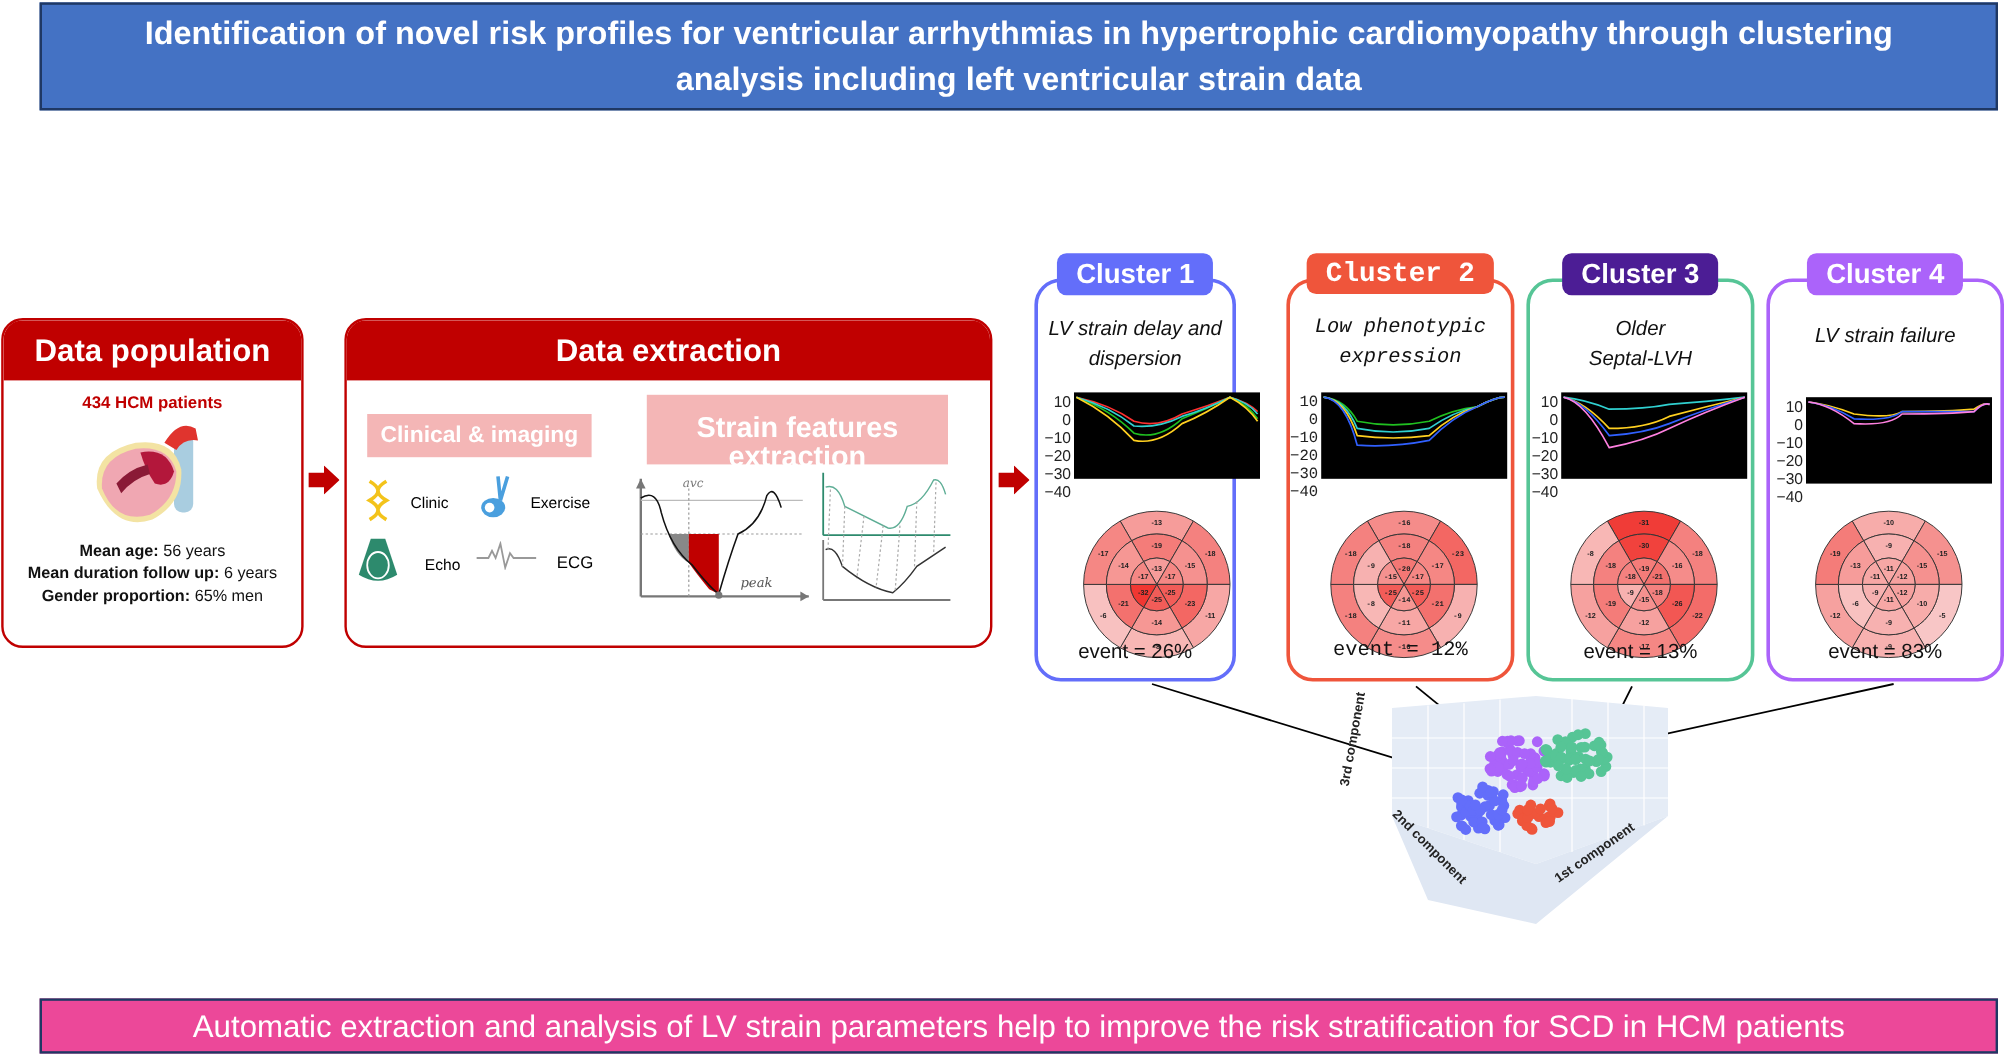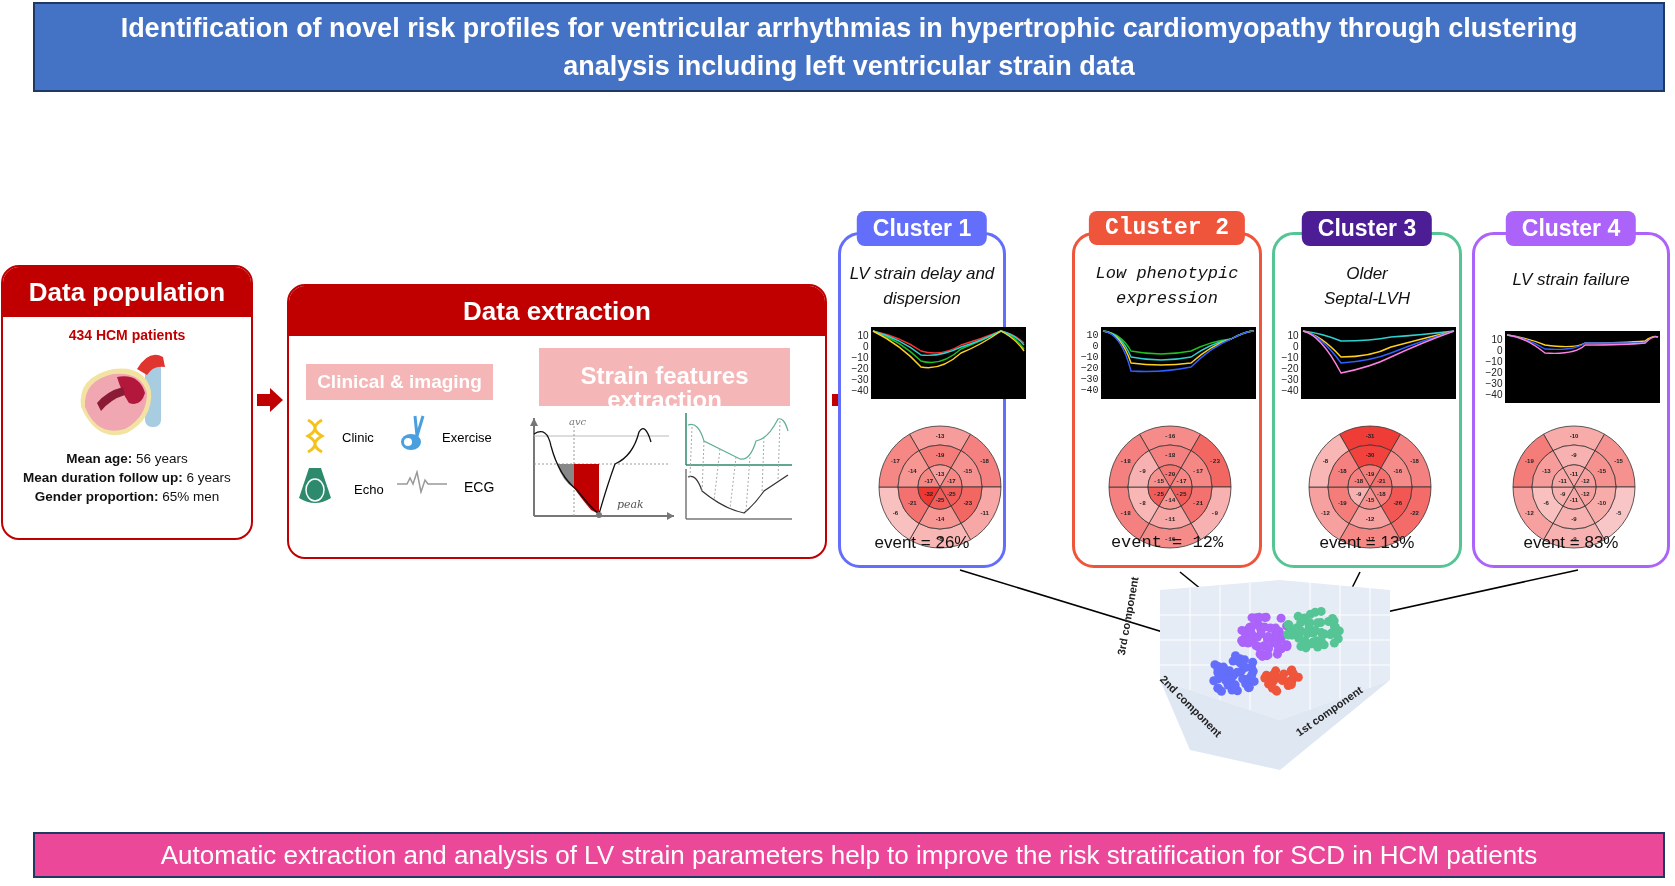--- a/index.html
+++ b/index.html
@@ -8,30 +8,30 @@
   .footer-banner { position: absolute; left: 33px; top: 832px; width: 1632px; height: 46px; background: #ec4899; border: 2px solid #1f3864; display: flex; align-items: center; justify-content: center; color: #fff; font-size: 26px; }
 
   .panel { position: absolute; border: 2px solid #c00000; border-radius: 18px; background: #fff; overflow: hidden; }
   .panel-head { background: #c00000; color: #fff; font-weight: bold; text-align: center; }
   .study { left: 1px; top: 265px; width: 252px; height: 275px; }
   .study .panel-head { height: 50px; font-size: 26px; line-height: 50px; }
   .study .sub { color: #c00000; font-weight: bold; font-size: 14px; text-align: center; margin-top: 10px; }
   .study .stats { font-size: 13.5px; text-align: center; line-height: 19px; color: #111; }
   .study .stats b { font-weight: bold; }
 
-  .extract { left: 287px; top: 265px; width: 540px; height: 275px; margin-top: 19px; }
+  .extract { left: 287px; top: 265px; width: 540px; height: 275px; }
   .extract .panel-head { height: 50px; font-size: 26px; line-height: 50px; }
   .pinkbox { position: absolute; background: #f4b6b6; color: #fff; font-weight: bold; text-align: center; }
   .arr { position: absolute; }
 
   .cluster { position: absolute; border: 3px solid; border-radius: 22px; background: #fff; }
   .cluster-tab { position: absolute; top: -24px; left: 50%; transform: translateX(-50%); color: #fff; font-weight: bold; font-size: 23px; padding: 4px 16px; border-radius: 8px; white-space: nowrap; }
   .cluster-desc { position: absolute; top: 34px; left: 0; right: 0; text-align: center; font-style: italic; font-size: 17px; line-height: 25px; color: #111; }
   .strain { position: absolute; left: 30px; width: 155px; height: 72px; background: #000; }
-  .ticks { position: absolute; left: -28px; top: 0; width: 26px; height: 100%; font-size: 10px; color: #222; text-align: right; display: flex; flex-direction: column; justify-content: center; }
+  .ticks { position: absolute; left: -28px; top: 0; width: 26px; height: 100%; font-size: 13px; color: #222; text-align: right; display: flex; flex-direction: column; justify-content: space-between; }
   .bulls { position: absolute; left: 42px; width: 126px; height: 124px; }
   .event { position: absolute; left: 0; right: 0; text-align: center; font-size: 17px; color: #111; }
 
   .scatter { position: absolute; left: 1130px; top: 570px; width: 300px; height: 210px; }
   .axis-lbl { position: absolute; font-size: 11px; font-weight: bold; color: #222; white-space: nowrap; }
 </style>
 </head>
 <body>
 
 <div class="title-banner">
@@ -120,21 +120,21 @@
         <line x1="96" y1="10" x2="94" y2="70"></line>
       </g>
   </svg>
 </div>
 
 <svg class="arr" style="left:832px;top:388px" width="26" height="24" viewBox="0 0 26 24">
     <path d="M0 6 H13 V0 L26 12 L13 24 V18 H0 Z" fill="#c00000"></path>
   </svg>
 
 <div id="clusters">
-    <div class="cluster" style="left: 838px; top: 232px; width: 168px; height: 336px; border-color: rgb(99, 110, 250);">
+    <div class="cluster" style="left: 862px; top: 232px; width: 168px; height: 336px; border-color: rgb(99, 110, 250);">
     <div class="cluster-tab" style="background:#636efa">Cluster 1</div>
     <div class="cluster-desc" style="top:26px">
       <div>LV strain delay and</div>
         <div>dispersion</div>
     </div>
     <div class="strain" style="top:92px;left:29.5px">
       <div class="ticks">
           <span>10</span>
           <span>0</span>
           <span>−10</span>

